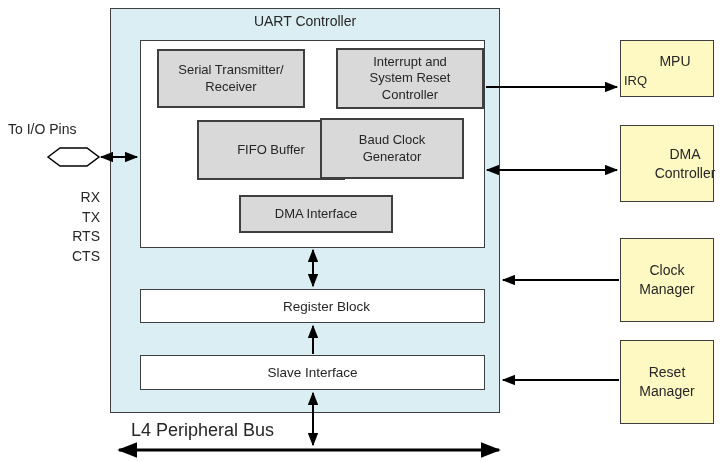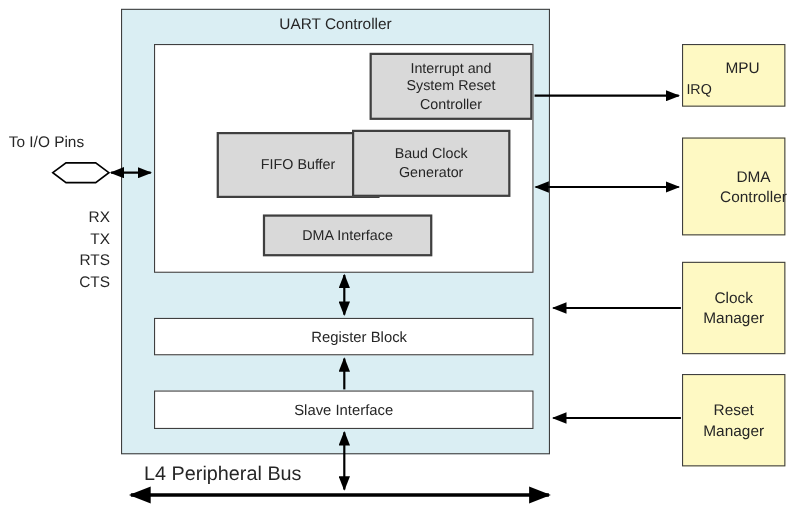--- a/index.html
+++ b/index.html
@@ -52,21 +52,21 @@
   .b-register{top:289px;height:34px;padding-left:28px;}
   .b-slave{top:355px;height:35px;}
 
   
   .ext{
     left:620px;width:94px;background:#fef9c3;
     border:1.5px solid var(--box-border,#3f3f3f);
     font-size:14px;line-height:19px;
   }
   .b-mpu{top:40px;height:57px;}
-  .b-dmac{top:125px;height:89px;padding-left:36px;}
+  .b-dmac{top:125px;height:77px;padding-left:36px;}
   .b-clock{top:238px;height:84px;}
   .b-reset{top:340px;height:84px;}
 
   .mpu-main{position:absolute;top:11px;left:18px;right:2px;text-align:center;}
   .mpu-port{position:absolute;left:3px;bottom:6px;font-size:13px;}
 
   
   .io-label{left:8px;top:121px;font-size:14px;}
   .signals{
     left:50px;top:188px;width:50px;
@@ -83,20 +83,22 @@
 </head>
 <body>
 
 <div id="stage">
 
   <div class="abs uart-box"></div>
   <div class="abs uart-title">UART Controller</div>
 
   <div class="abs inner-box"></div>
 
+  <div class="abs gray center ml b-serial">Serial Transmitter/
+Receiver</div>
   <div class="abs gray center ml b-irq">Interrupt and
 System Reset
 Controller</div>
   <div class="abs gray center ml b-fifo">FIFO Buffer</div>
   <div class="abs gray center ml b-baud">Baud Clock
 Generator</div>
   <div class="abs gray center ml b-dmaif">DMA Interface</div>
 
   <div class="abs bar center b-register">Register Block</div>
   <div class="abs bar center b-slave">Slave Interface</div>

